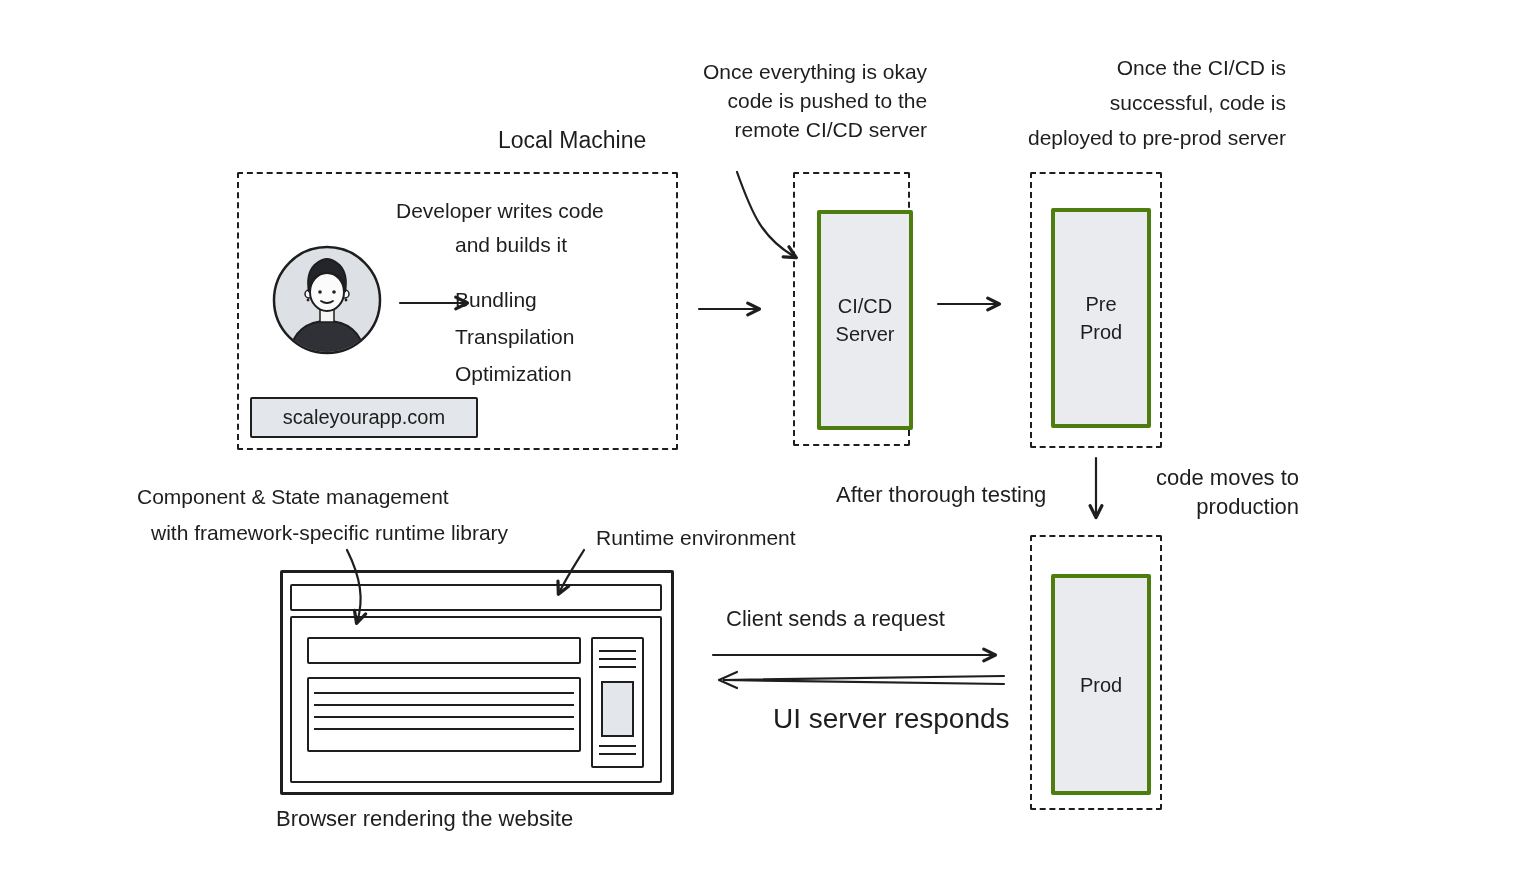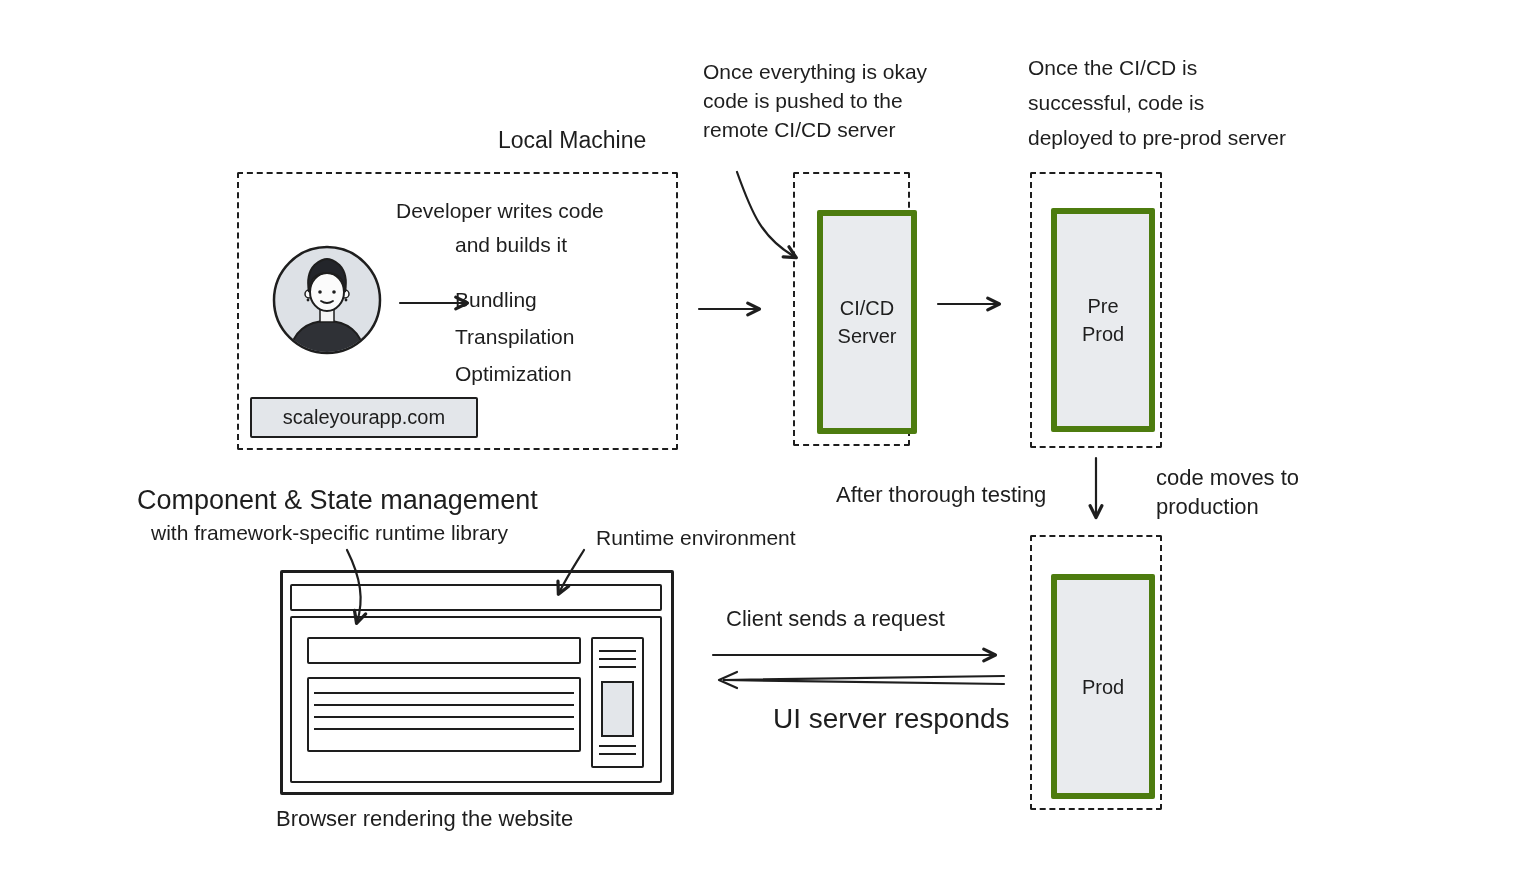--- a/index.html
+++ b/index.html
@@ -4,36 +4,36 @@
 <style>
   html,body{margin:0;padding:0;background:#ffffff;}
   #canvas{
     position:relative;
     width:1536px;height:882px;
     background:#ffffff;
     font-family:"Liberation Sans","DejaVu Sans",sans-serif;
     color:#1e1e1e;
     overflow:hidden;
   }
-  .abs{position:absolute;}
+  .abs{position:absolute;text-align:right;}
   .pre{white-space:pre-line;}
   .center{text-align:left;}
 
   
   .dash-box{
     position:absolute;
     border:2px dashed #1e1e1e;
     border-radius:2px;
     background:transparent;
   }
   
   .server-rect{
     position:absolute;
     background:#e9ebee;
-    border:6px solid #4d7c0f;
+    border:4px solid #4d7c0f;
     border-radius:2px;
     display:flex;align-items:center;justify-content:center;
     font-size:20px;line-height:28px;text-align:center;
     white-space:pre-line;
   }
 
   
   .lm-title{left:498px;top:127px;font-size:23px;}
   .lm-box{left:237px;top:172px;width:437px;height:274px;}
   .avatar{
@@ -50,21 +50,21 @@
   .steps{left:455px;top:274px;width:224px;font-size:21px;margin-top:7px;}
   .steps .step{display:block;line-height:37px;}
 
   
   .note-push{left:703px;top:57px;font-size:21px;line-height:29px;}
   .note-deploy{left:1028px;top:50px;font-size:21px;line-height:35px;}
   .after-testing{left:808px;top:482px;font-size:22px;margin-left:28px;}
   .moves-note{left:1156px;top:463px;font-size:22px;line-height:29px;}
   .req-label{left:726px;top:606px;font-size:22px;}
   .resp-label{left:773px;top:703px;font-size:28px;}
-  .comp-note1{left:137px;top:485px;font-size:27px;}
+  .comp-note1{left:137px;top:485px;font-size:21px;}
   .comp-note2{left:151px;top:521px;font-size:21px;}
   .runtime-note{left:596px;top:526px;font-size:21px;}
 
   
   .cicd-dash{left:793px;top:172px;width:113px;height:270px;}
   .cicd-rect{left:817px;top:210px;width:88px;height:212px;}
   .preprod-dash{left:1030px;top:172px;width:128px;height:272px;}
   .preprod-rect{left:1051px;top:208px;width:92px;height:212px;}
   .prod-dash{left:1030px;top:535px;width:128px;height:271px;}
   .prod-rect{left:1051px;top:574px;width:92px;height:213px;}

